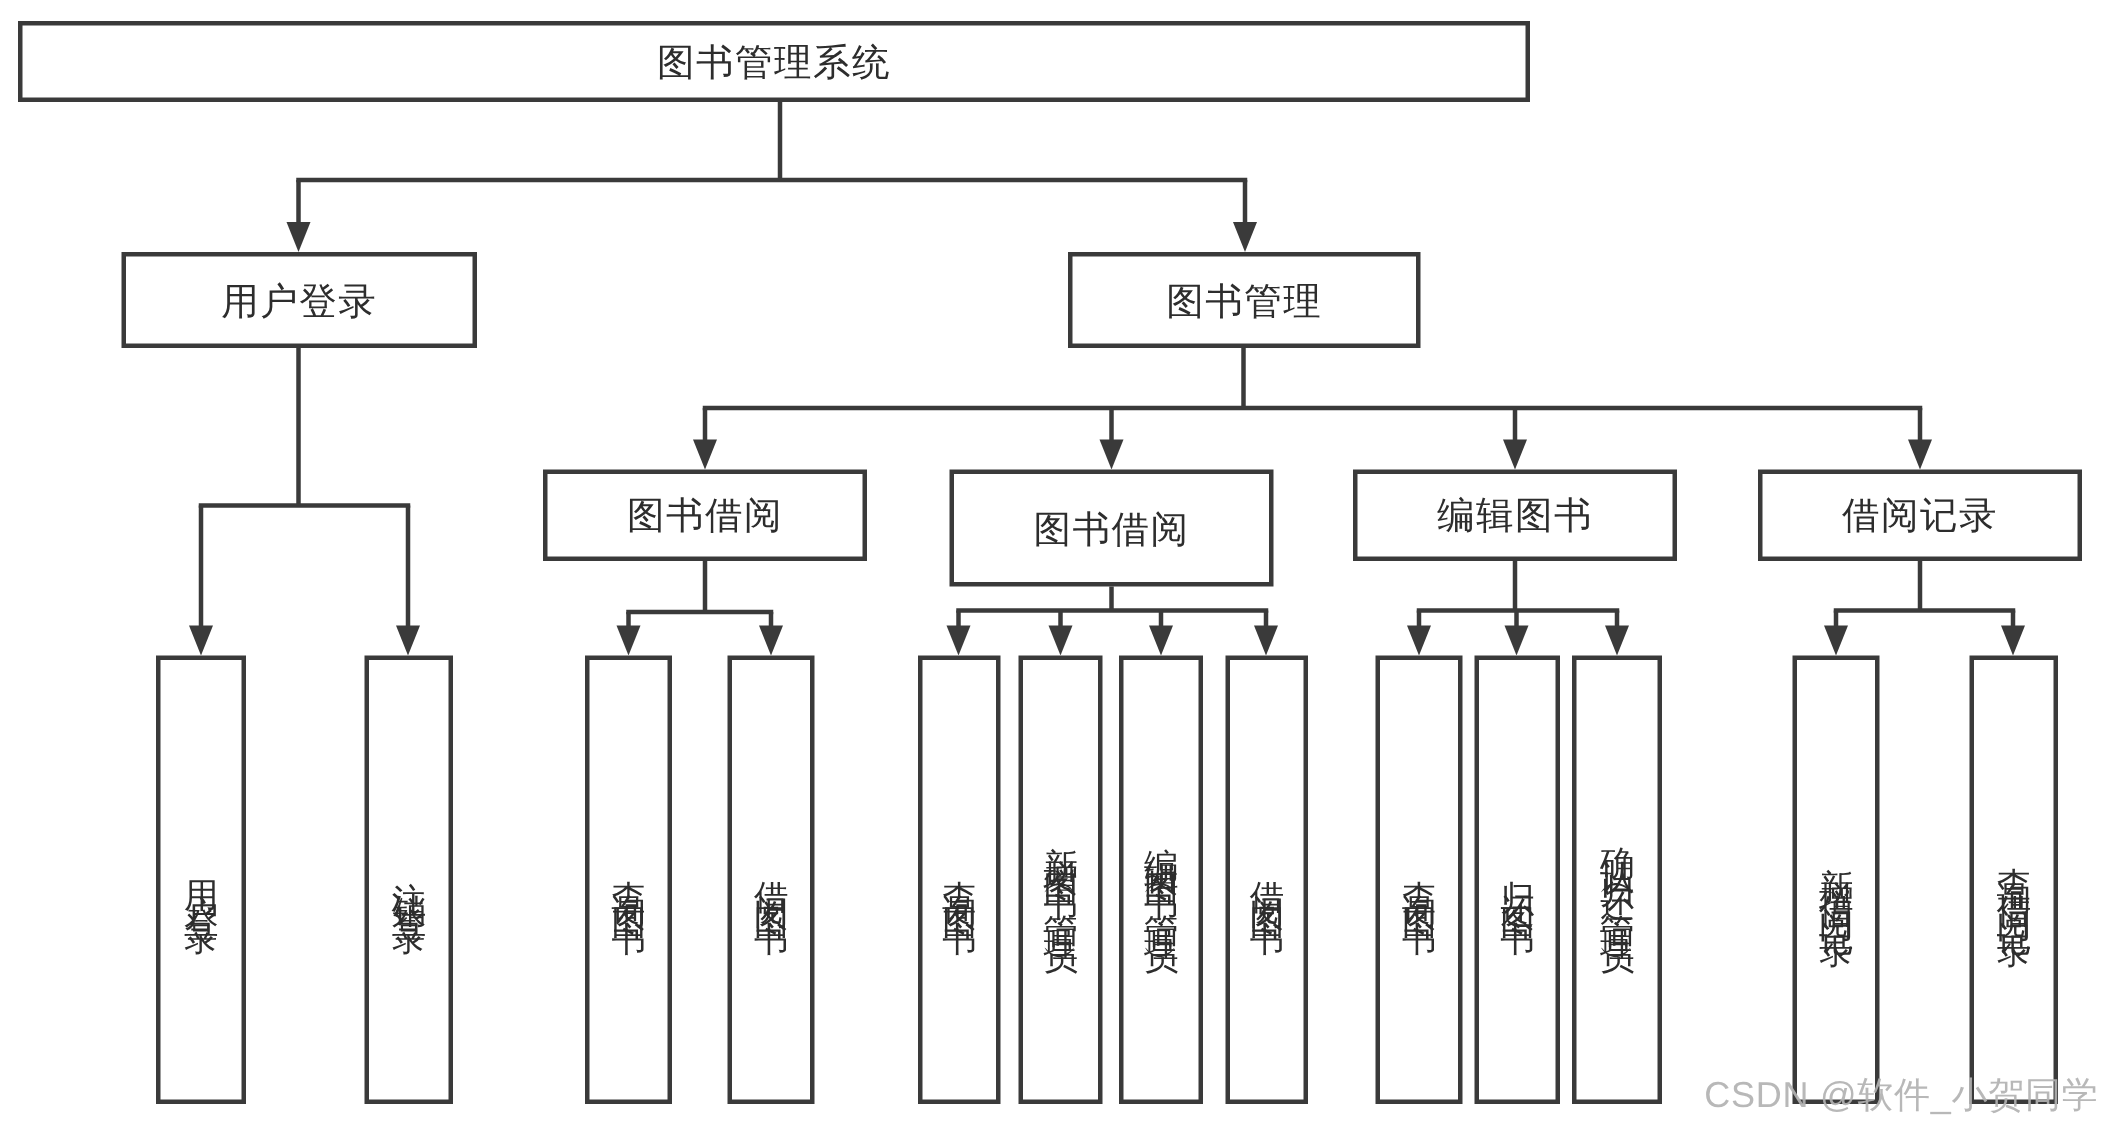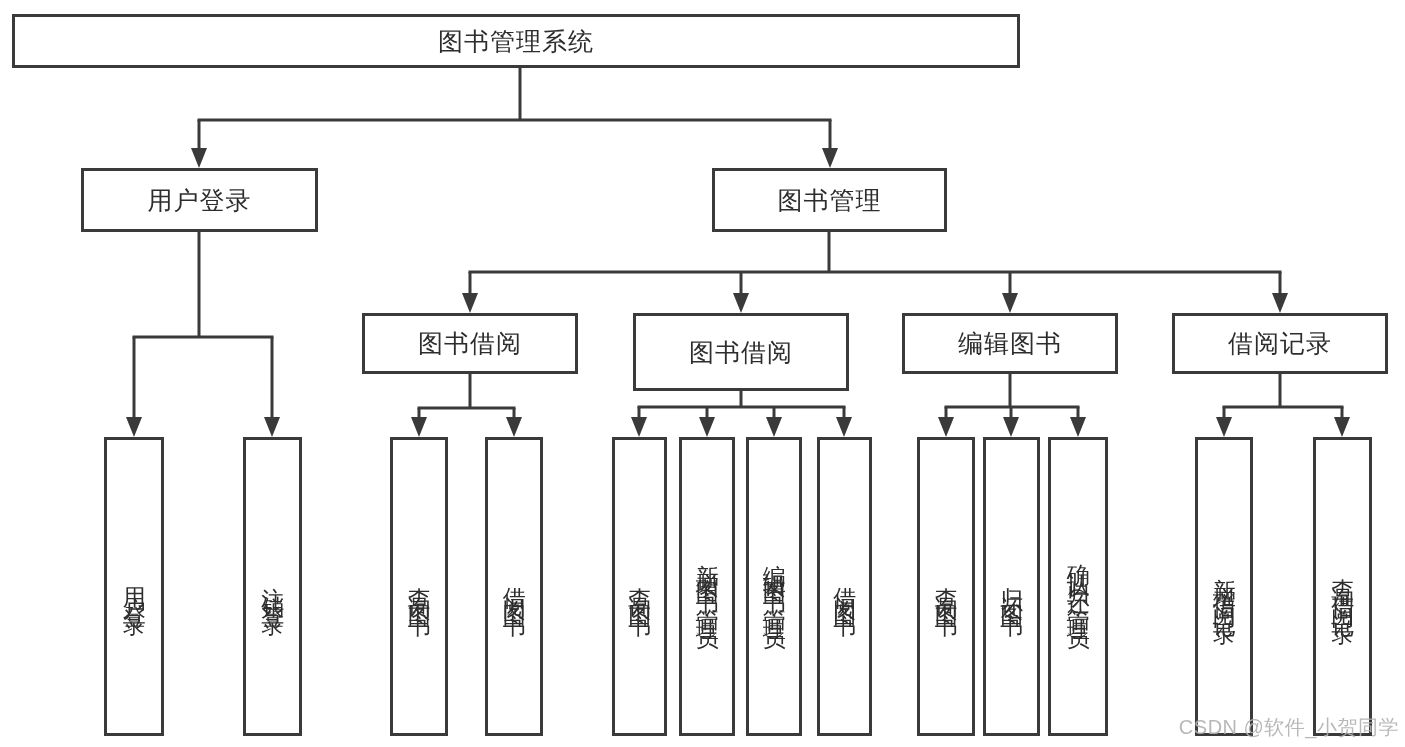--- a/index.html
+++ b/index.html
@@ -32,21 +32,21 @@
     text-orientation: mixed;
     font-size: 23px;
     letter-spacing: 9px;
     line-height: 1.1;
     white-space: nowrap;
   }
   #watermark {
     position: absolute;
     right: 6px;
     top: 714px;
-    font-size: 20px;
+    font-size: 24px;
     letter-spacing: 0.5px;
     color: rgba(178, 178, 178, 0.92);
     z-index: 5;
     margin-left: 36px;
   }
 </style>
 </head>
 <body>
 
 <div id="stage">

